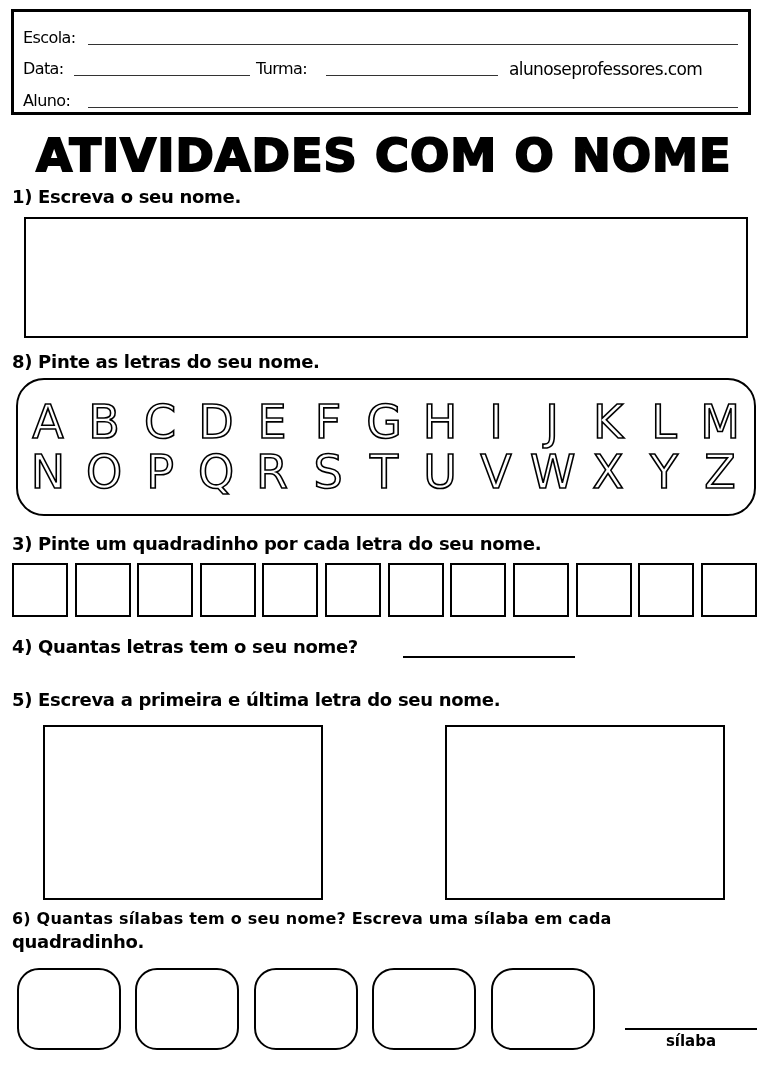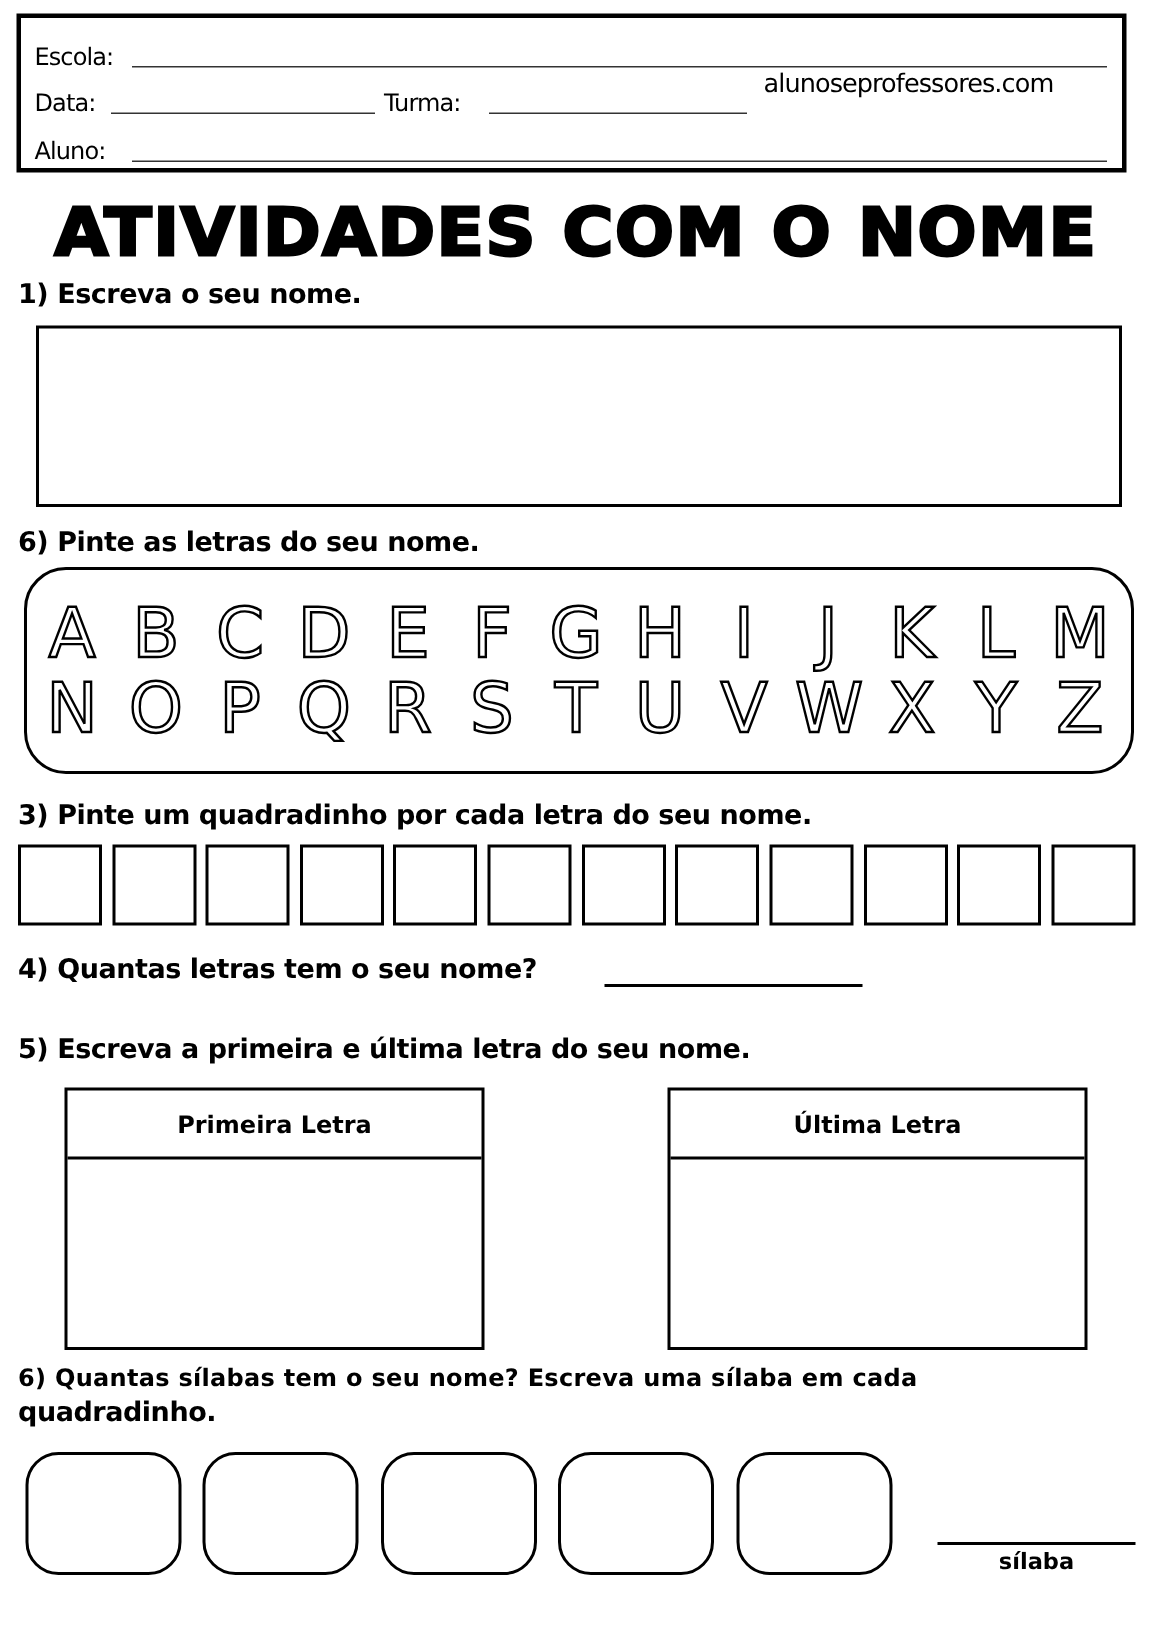--- a/index.html
+++ b/index.html
@@ -36,32 +36,32 @@
 <body>
 
 <div class="abs header-box">
   <span class="hrow" style="top:16px;">Escola:</span>
   <div class="hline" style="left:74px; top:32px; width:650px;"></div>
 
   <span class="hrow" style="top:47px;text-align:center;">Data:</span>
   <div class="hline" style="left:60px; top:63px; width:176px;"></div>
   <span class="hrow" style="left:242px; top:47px;text-align:center;">Turma:</span>
   <div class="hline" style="left:312px; top:63px; width:172px;"></div>
-  <span class="hrow" style="left:495px; top:34px; font-size:17px;">alunoseprofessores.com</span>
+  <span class="hrow" style="left:495px; top:47px; font-size:17px;">alunoseprofessores.com</span>
 
   <span class="hrow" style="top:79px;">Aluno:</span>
   <div class="hline" style="left:74px; top:95px; width:650px;"></div>
 </div>
 
 <div class="abs title">ATIVIDADES COM O NOME</div>
 
 <div class="abs q" style="left:12px; top:186px;">1) Escreva o seu nome.</div>
 <div class="abs box1"></div>
 
-<div class="abs q" style="left:12px; top:351px;">6) Pinte as letras do seu nome.</div>
+<div class="abs q" style="left:12px; top:351px;">8) Pinte as letras do seu nome.</div>
 <div class="abs alpha">
   <div class="arow" style="top:17px;">
     <span class="letter">A</span>
     <span class="letter">B</span>
     <span class="letter">C</span>
     <span class="letter">D</span>
     <span class="letter">E</span>
     <span class="letter">F</span>
     <span class="letter">G</span>
     <span class="letter">H</span>
@@ -102,25 +102,23 @@
   <div class="sq" style="left:576px;"></div>
   <div class="sq" style="left:638px;"></div>
   <div class="sq" style="left:701px;"></div>
 </div>
 
 <div class="abs q" style="left:12px; top:636px;">4) Quantas letras tem o seu nome?</div>
 <div class="abs answer-line"></div>
 
 <div class="abs q" style="left:12px; top:689px;">5) Escreva a primeira e última letra do seu nome.</div>
 <div class="lbox" style="left:43px;">
-  <div class="lbox-head">Primeira Letra</div>
   <div style="height:127px;"></div>
 </div>
 <div class="lbox" style="left:445px;">
-  <div class="lbox-head">Última Letra</div>
   <div style="height:127px;"></div>
 </div>
 
 <div class="abs q" style="left:12px; top:909px; font-size:16px; letter-spacing:0.2px;">6) Quantas sílabas tem o seu nome? Escreva uma sílaba em cada</div>
 <div class="abs q" style="left:12px; top:931px;">quadradinho.</div>
 
 <div>
   <div class="syl" style="left:17px;"></div>
   <div class="syl" style="left:135px;"></div>
   <div class="syl" style="left:254px;"></div>

